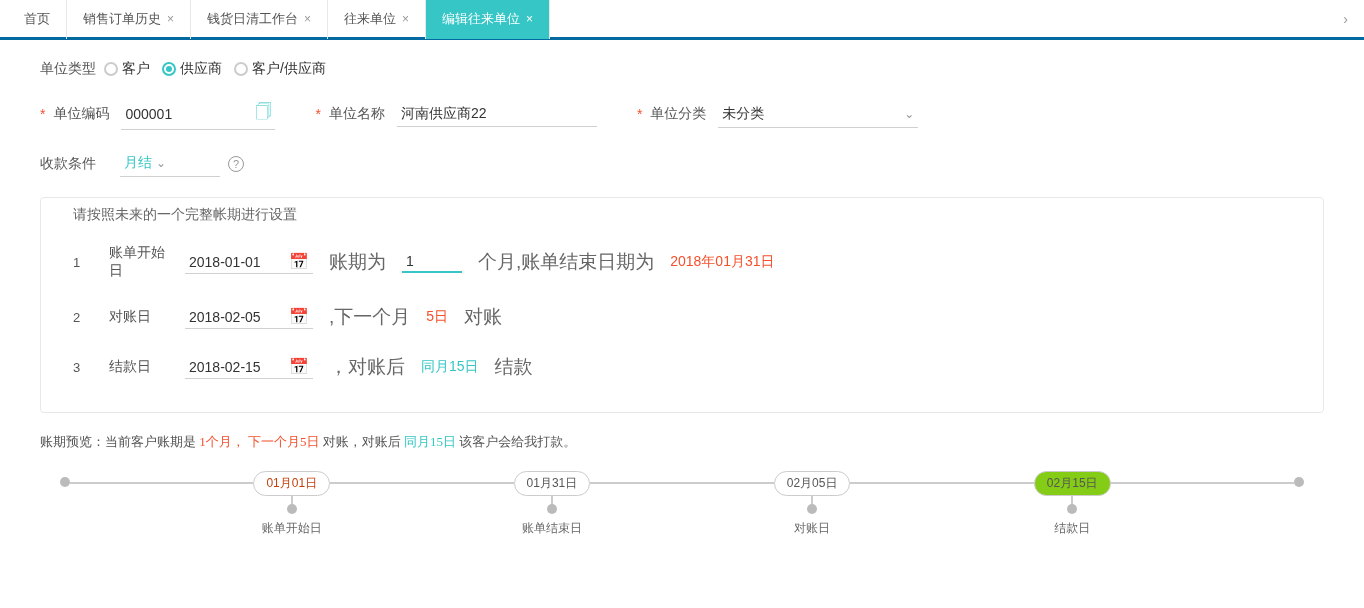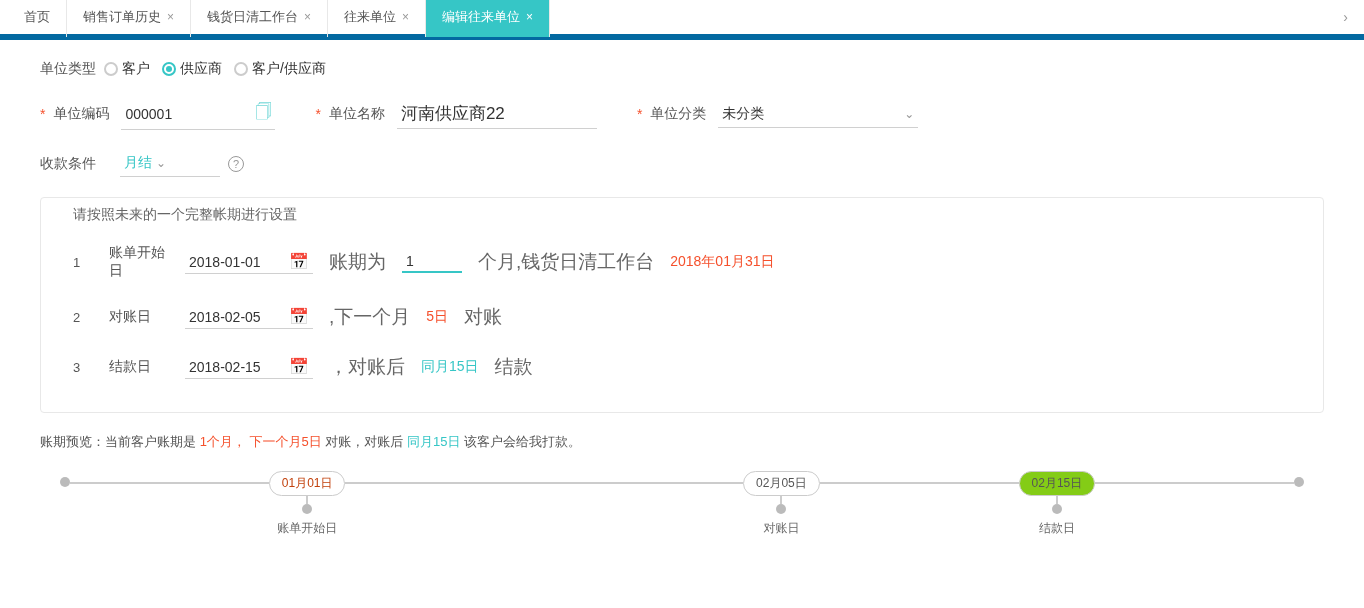--- a/index.html
+++ b/index.html
@@ -3,21 +3,21 @@
   <meta charset="utf-8">
   <style>
     * { box-sizing: border-box; margin: 0; padding: 0; }
     body { font-family: "Microsoft YaHei", "PingFang SC", sans-serif; font-size: 14px; color: #333; background: #f5f5f5; }
 
     
     .tabs-bar {
       display: flex;
       align-items: center;
       background: #fff;
-      border-bottom: 6px solid #0369a1;
+      border-bottom: 3px solid #0369a1;
       padding: 8px 8px;
       height: 40px;
     }
     .tab {
       display: flex;
       align-items: center;
       padding: 0 16px;
       height: 40px;
       cursor: pointer;
       color: #555;
@@ -102,21 +102,21 @@
       height: 6px;
       border-radius: 50%;
       background: #36c6c6;
     }
 
     
     .input-field {
       border: none;
       border-bottom: 1px solid #d0d0d0;
       padding: 4px 4px;
-      font-size: 17px;
+      font-size: 14px;
       color: #333;
       outline: none;
       background: transparent;
       width: 160px;
     }
     .input-with-icon {
       display: flex;
       align-items: center;
       border-bottom: 1px solid #d0d0d0;
       padding: 2px 4px;
@@ -225,20 +225,21 @@
       width: 60px;
       padding: 2px 4px;
       background: transparent;
     }
 
     
     .preview-text {
       color: #555;
       font-size: 13px;
       margin-bottom: 20px;
+      font-family: Liberation Serif, serif;
     }
   </style>
 </head>
 <body>
 
 <div class="tabs-bar">
   <div class="tab">
     <span>首页</span>
   </div>
   <div class="tab">
@@ -325,21 +326,21 @@
 
     <div class="period-row">
       <span class="step-num">1</span>
       <span class="period-label">账单开始日</span>
       <div class="input-with-icon">
         <input type="text" value="2018-01-01" style="border: none; outline: none; font-size: 14px; color: rgb(51, 51, 51); background: transparent; width: 100px;">
         <span class="cal-icon">📅</span>
       </div>
       <span class="period-desc">账期为</span>
       <input type="text" class="month-input" value="1" style="">
-      <span class="period-desc">个月,钱货日清工作台</span>
+      <span class="period-desc">个月,账单结束日期为</span>
       <span class="highlight-orange">2018年01月31日</span>
     </div>
 
     <div class="period-row">
       <span class="step-num">2</span>
       <span class="period-label">对账日</span>
       <div class="input-with-icon">
         <input type="text" value="2018-02-05" style="border: none; outline: none; font-size: 14px; color: rgb(51, 51, 51); background: transparent; width: 100px;">
         <span class="cal-icon">📅</span>
       </div>
@@ -379,20 +380,26 @@
 
       <div style="flex:1;height:2px;background:#ccc;margin-top:11px;"></div>
       <div style="display:flex;flex-direction:column;align-items:center;">
         <div style="border:1px solid #ccc;border-radius:14px;padding:3px 12px;font-size:12px;color:#c2410c;background:#fff;white-space:nowrap;">01月01日</div>
         <div style="width:2px;height:8px;background:#ccc;"></div>
         <div style="width:10px;height:10px;border-radius:50%;background:#bbb;"></div>
         <div style="font-size:12px;color:#666;margin-top:6px;text-align:center;white-space:nowrap;">账单开始日</div>
       </div>
 
       <div style="flex:1;height:2px;background:#ccc;margin-top:11px;"></div>
+      <div style="display:flex;flex-direction:column;align-items:center;">
+        <div style="border:1px solid #ccc;border-radius:14px;padding:3px 12px;font-size:12px;color:#555;background:#fff;white-space:nowrap;">01月31日</div>
+        <div style="width:2px;height:8px;background:#ccc;"></div>
+        <div style="width:10px;height:10px;border-radius:50%;background:#bbb;"></div>
+        <div style="font-size:12px;color:#666;margin-top:6px;text-align:center;white-space:nowrap;">账单结束日</div>
+      </div>
 
       <div style="flex:1;height:2px;background:#ccc;margin-top:11px;"></div>
       <div style="display:flex;flex-direction:column;align-items:center;">
         <div style="border:1px solid #ccc;border-radius:14px;padding:3px 12px;font-size:12px;color:#555;background:#fff;white-space:nowrap;">02月05日</div>
         <div style="width:2px;height:8px;background:#ccc;"></div>
         <div style="width:10px;height:10px;border-radius:50%;background:#bbb;"></div>
         <div style="font-size:12px;color:#666;margin-top:6px;text-align:center;white-space:nowrap;">对账日</div>
       </div>
 
       <div style="flex:1;height:2px;background:#ccc;margin-top:11px;"></div>

